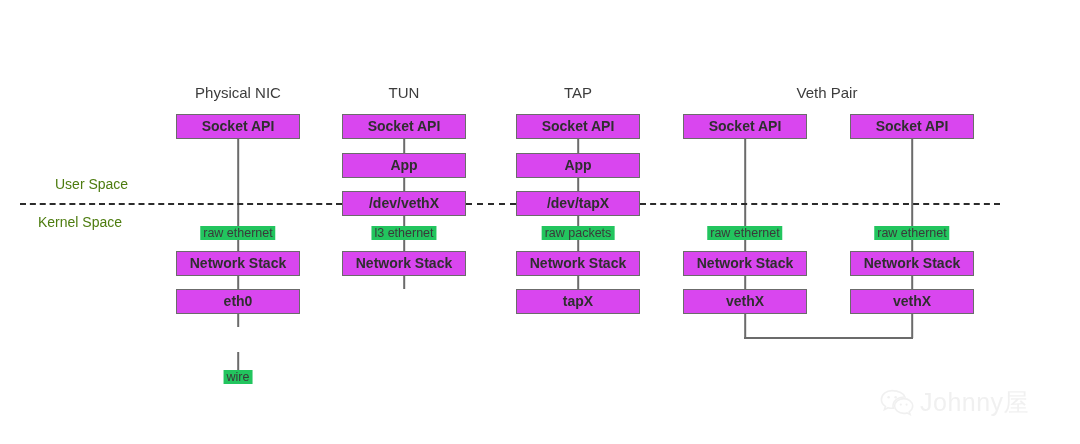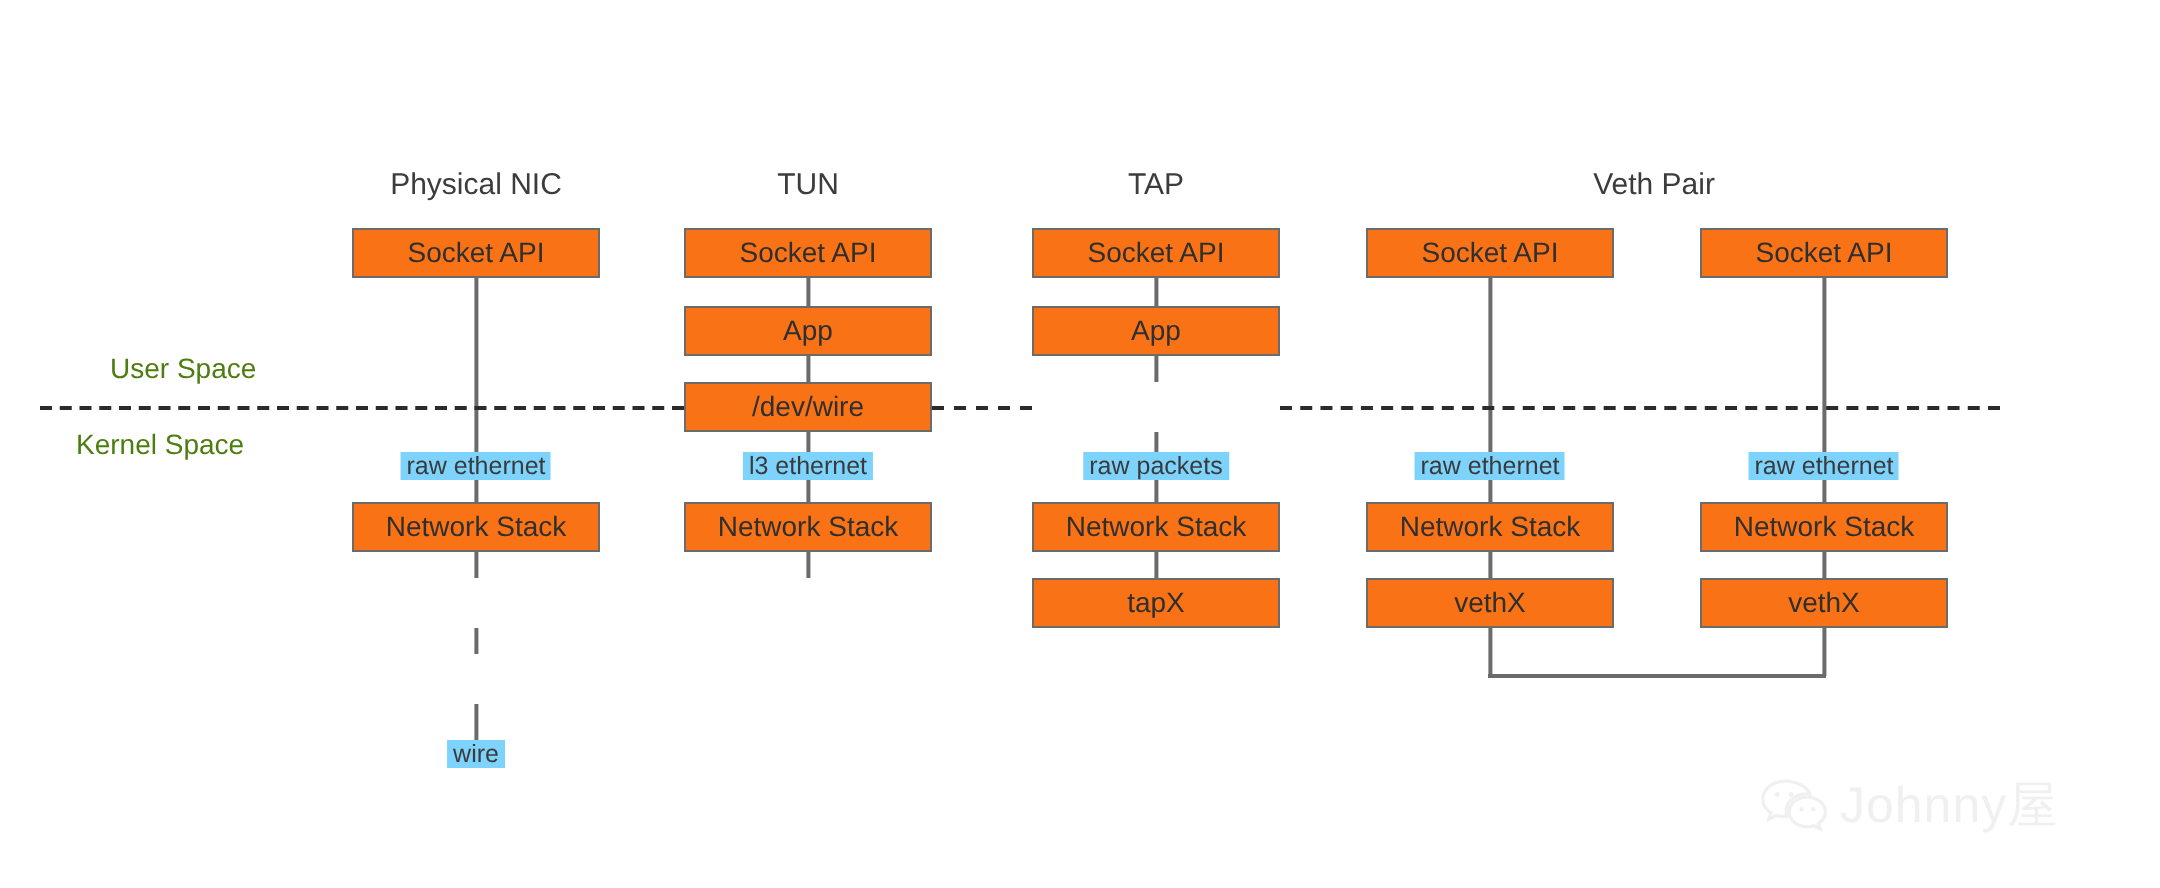--- a/index.html
+++ b/index.html
@@ -27,39 +27,40 @@
     white-space: nowrap;
     transform: translateX(-50%);
   }
 
   
   .node {
     position: absolute;
     box-sizing: border-box;
     height: 25px;
     border: 1.6px solid #6b6b6b;
-    background: #f97316;
+    background: #d946ef;
     color: #2f2f2f;
     font-size: 14px;
     line-height: 22px;
     text-align: center;
     white-space: nowrap;
     transform: translateX(-50%);
     z-index: 3;
+    font-weight: bold;
   }
 
   
   .edge-label {
     position: absolute;
     font-size: 12.5px;
     color: #3a3a3a;
     text-align: center;
     white-space: nowrap;
     transform: translateX(-50%);
-    background: #7dd3fc;
+    background: #22c55e;
     padding: 0 3px;
     z-index: 3;
   }
 
   
   .space-label {
     position: absolute;
     font-size: 14px;
     color: #4d7c0f;
     white-space: nowrap;
@@ -123,40 +124,42 @@
   <div class="dashed-seg" style="left:640px; top:203px; width:360px;"></div>
 
   <div class="vline" style="left:238px; top:139px; height:112px;"></div>
   <div class="vline" style="left:238px; top:276px; height:13px;"></div>
   <div class="vline" style="left:238px; top:314px; height:13px;"></div>
   <div class="vline" style="left:238px; top:352px; height:22px;"></div>
 
   <div class="node" style="left:238px; top:114px; width:124px;">Socket API</div>
   <div class="edge-label" style="left:238px; top:226px;">raw ethernet</div>
   <div class="node" style="left:238px; top:251px; width:124px;">Network Stack</div>
+  <div class="node" style="left:238px; top:289px; width:124px;">eth0</div>
   <div class="edge-label" style="left:238px; top:370px;">wire</div>
 
   <div class="vline" style="left:404px; top:139px; height:14px;"></div>
   <div class="vline" style="left:404px; top:178px; height:13px;"></div>
   <div class="vline" style="left:404px; top:216px; height:35px;"></div>
   <div class="vline" style="left:404px; top:276px; height:13px;"></div>
 
   <div class="node" style="left:404px; top:114px; width:124px;">Socket API</div>
   <div class="node" style="left:404px; top:153px; width:124px;">App</div>
-  <div class="node" style="left:404px; top:191px; width:124px;">/dev/wire</div>
+  <div class="node" style="left:404px; top:191px; width:124px;">/dev/vethX</div>
   <div class="edge-label" style="left:404px; top:226px;">l3 ethernet</div>
   <div class="node" style="left:404px; top:251px; width:124px;">Network Stack</div>
 
   <div class="vline" style="left:578px; top:139px; height:14px;"></div>
   <div class="vline" style="left:578px; top:178px; height:13px;"></div>
   <div class="vline" style="left:578px; top:216px; height:35px;"></div>
   <div class="vline" style="left:578px; top:276px; height:13px;"></div>
 
   <div class="node" style="left:578px; top:114px; width:124px;">Socket API</div>
   <div class="node" style="left:578px; top:153px; width:124px;">App</div>
+  <div class="node" style="left:578px; top:191px; width:124px;">/dev/tapX</div>
   <div class="edge-label" style="left:578px; top:226px;">raw packets</div>
   <div class="node" style="left:578px; top:251px; width:124px;">Network Stack</div>
   <div class="node" style="left:578px; top:289px; width:124px;">tapX</div>
 
   <div class="vline" style="left:745px; top:139px; height:112px;"></div>
   <div class="vline" style="left:745px; top:276px; height:13px;"></div>
 
   <div class="node" style="left:745px; top:114px; width:124px;">Socket API</div>
   <div class="edge-label" style="left:745px; top:226px;">raw ethernet</div>
   <div class="node" style="left:745px; top:251px; width:124px;">Network Stack</div>

